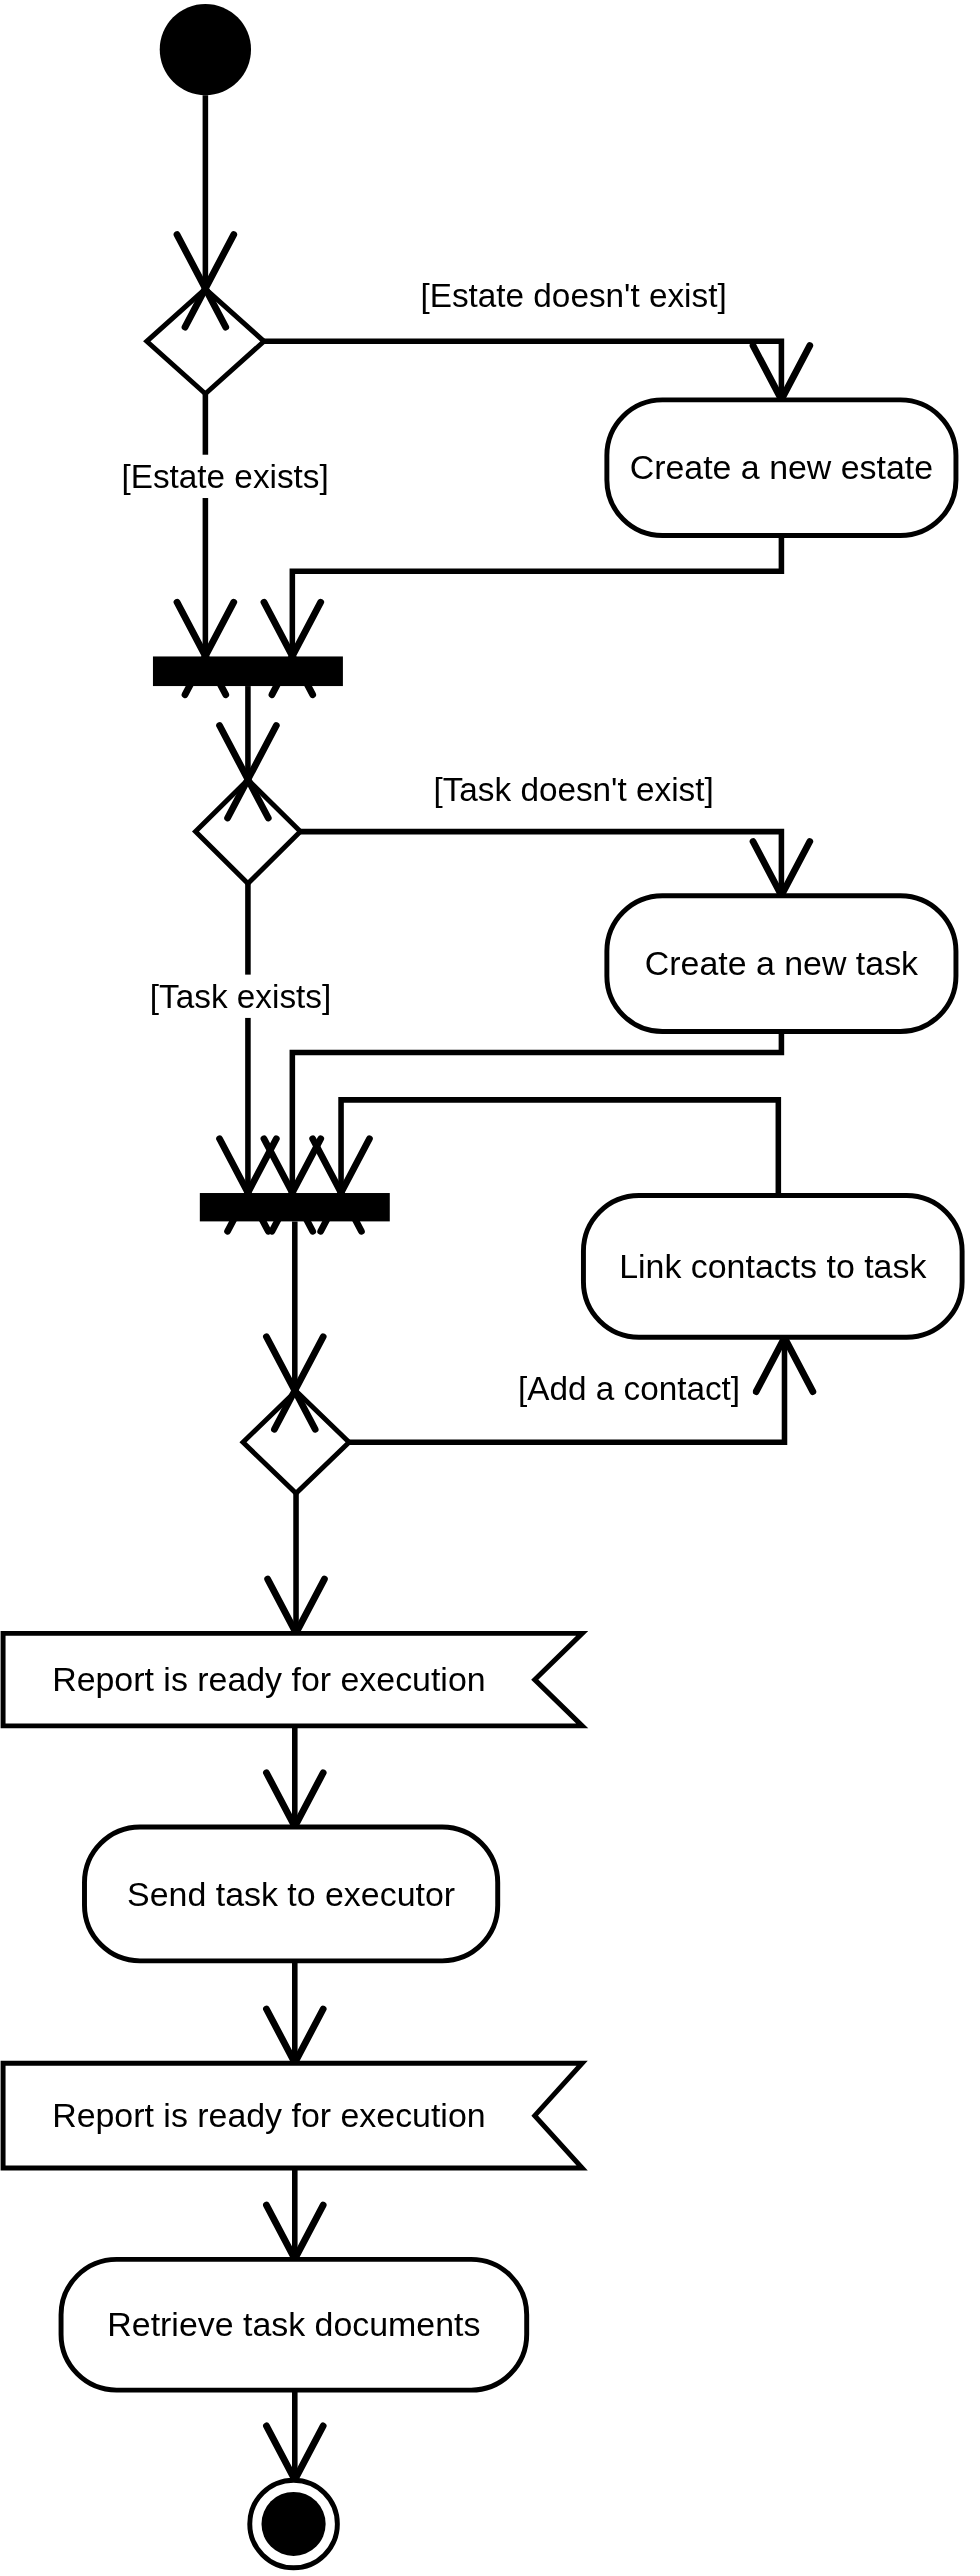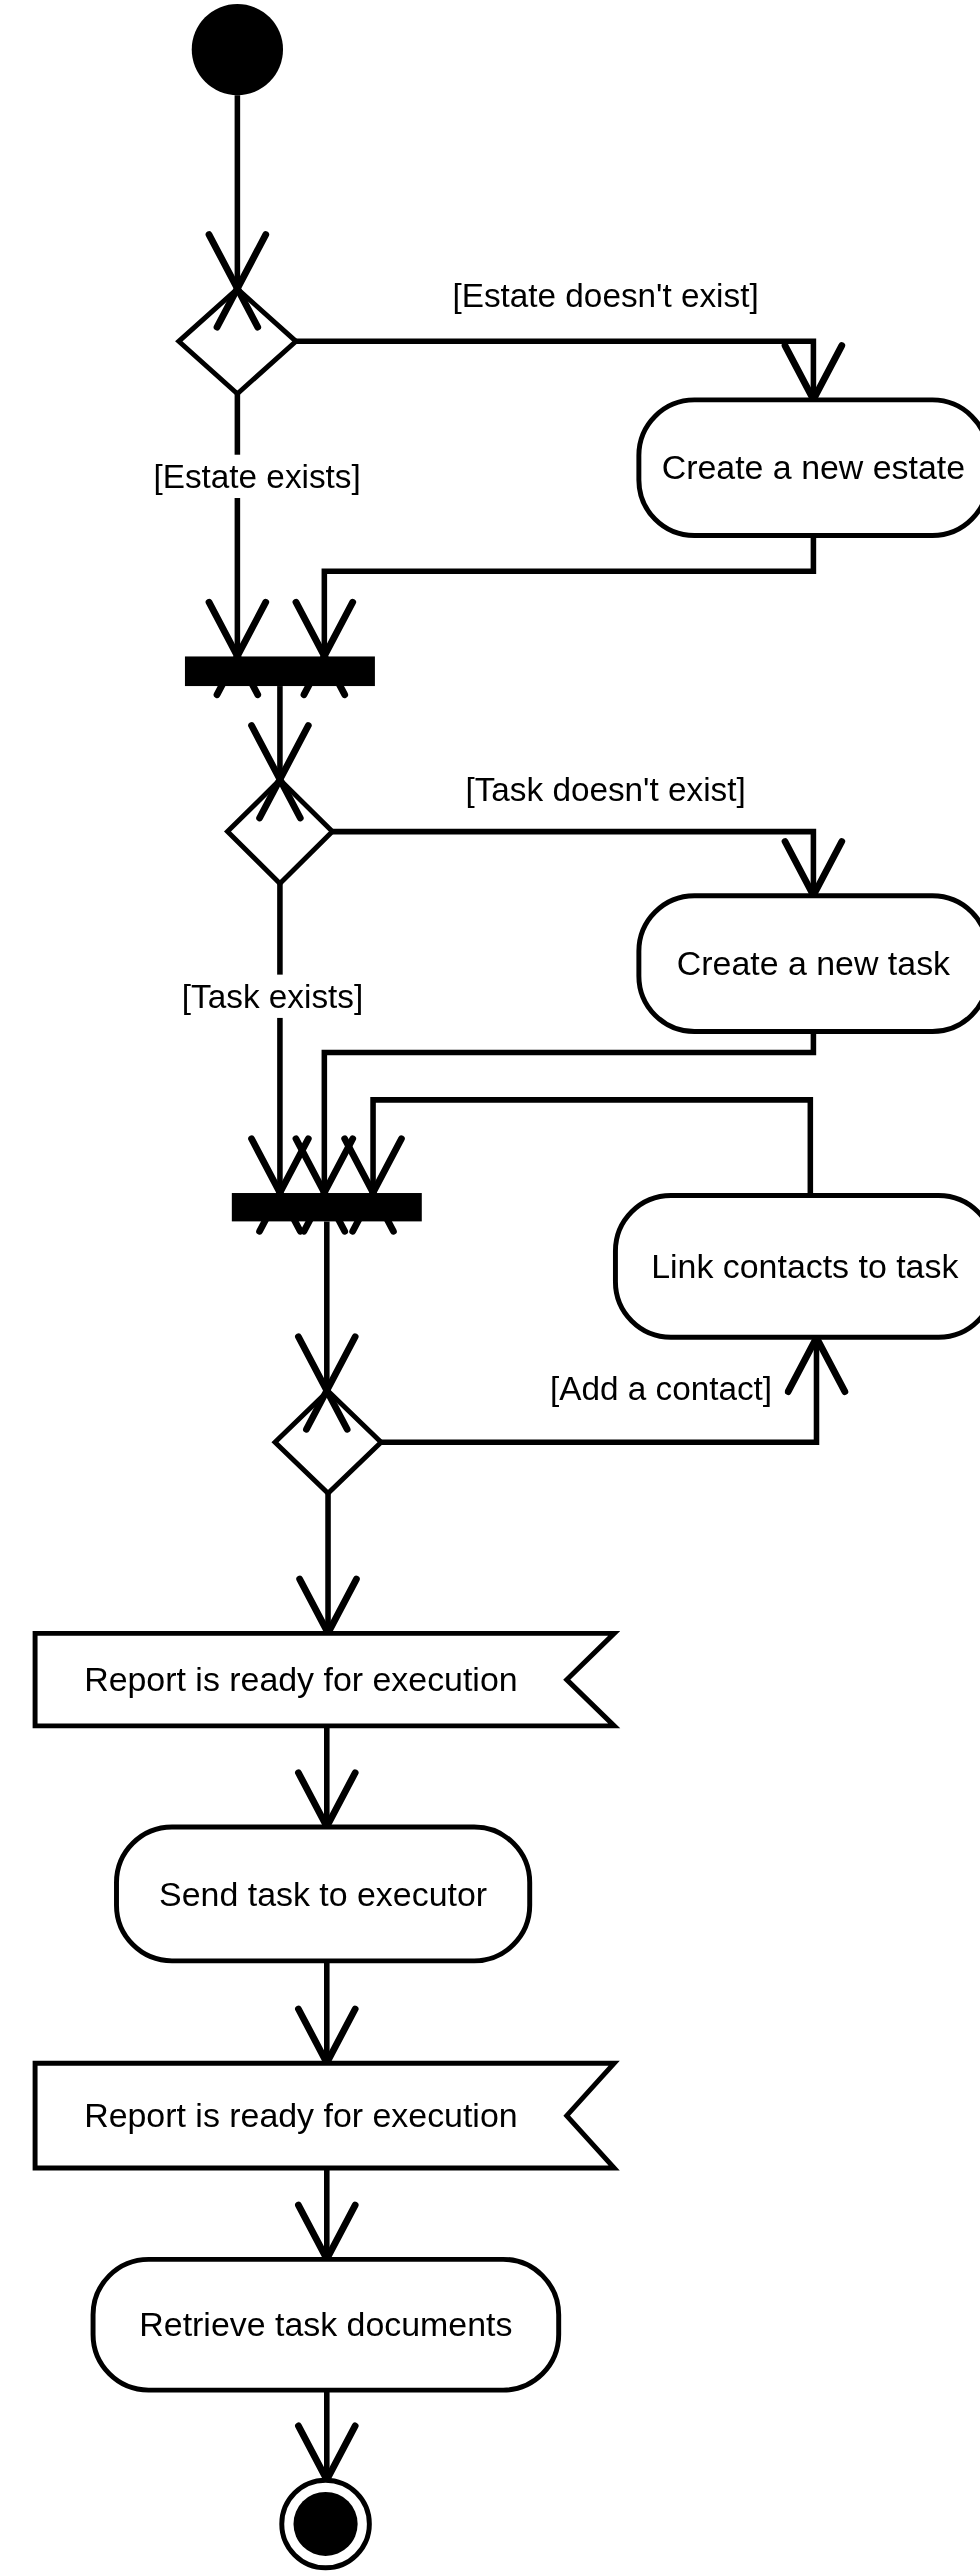--- a/index.html
+++ b/index.html
@@ -1,17 +1,17 @@
 <!DOCTYPE html>
 <html style="font-size:10px"><head>
 <meta charset="utf-8">
 <title>Diagram</title>
 <style>
   html, body { margin: 0; padding: 0; background: #ffffff; }
-  #stage { width: 896px; height: 2576px; position: relative; padding-left: 32px; }
+  #stage { width: 896px; height: 2576px; position: relative; }
   svg { display: block; }
   text {
     font-family: "Liberation Sans", "DejaVu Sans", sans-serif;
     fill: #000000;
   }
   .node-label { font-size: 55px; }
   .guard-label { font-size: 54px; }
 </style>
 </head>
 <body>

